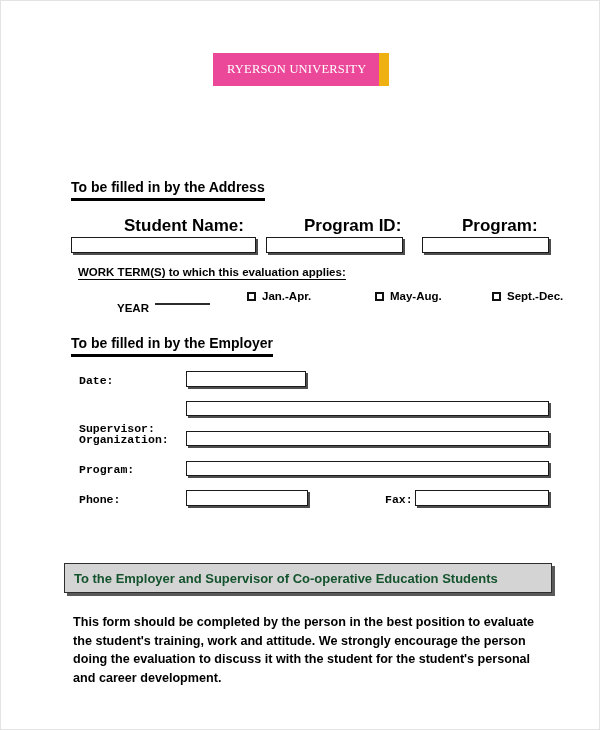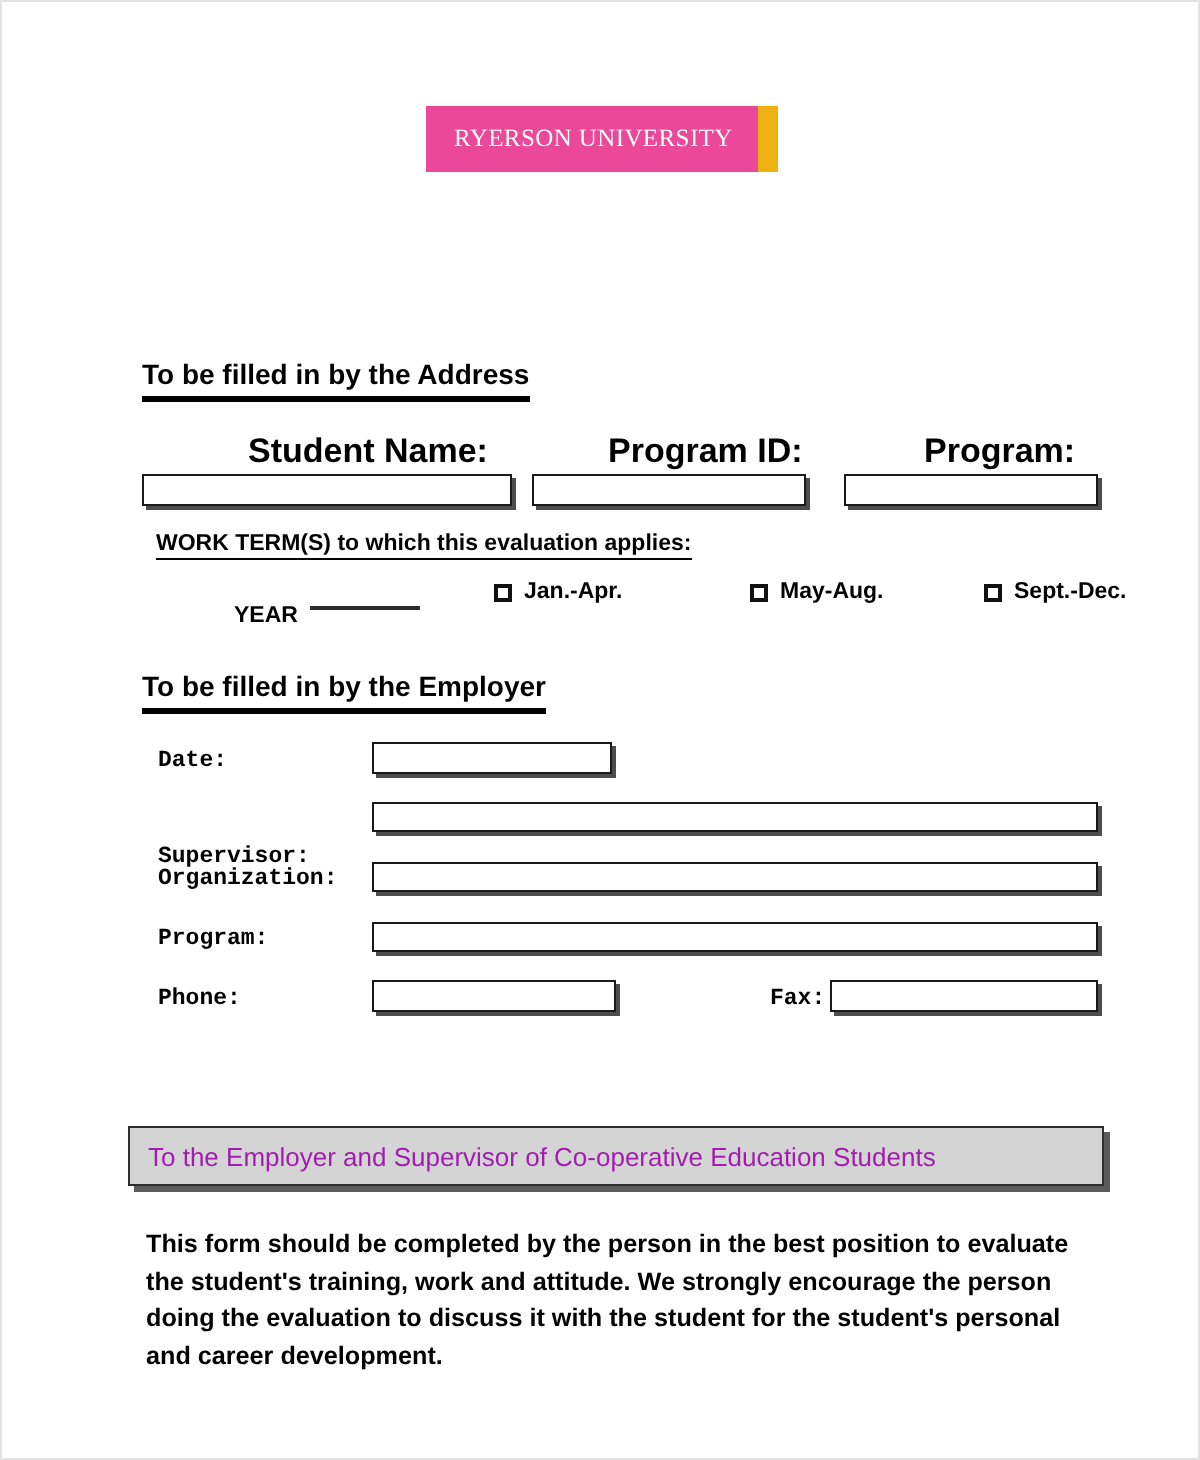--- a/index.html
+++ b/index.html
@@ -185,23 +185,23 @@
     background: #d4d4d4;
     border: 1.5px solid #2e2e2e;
     box-shadow: 3px 3px 0 0 #5a5a5a;
     box-sizing: border-box;
     display: flex;
     align-items: center;
     padding-left: 9px;
   }
   .banner-text {
     font-size: 13px;
-    font-weight: 400;
-    white-space: nowrap;
-    color: #a21caf;
+    font-weight: 700;
+    white-space: nowrap;
+    color: #14532d;
   }
 
   
   .closing {
     position: absolute;
     left: 72px;
     top: 612px;
     width: 480px;
     font-size: 12.6px;
     font-weight: bold;

